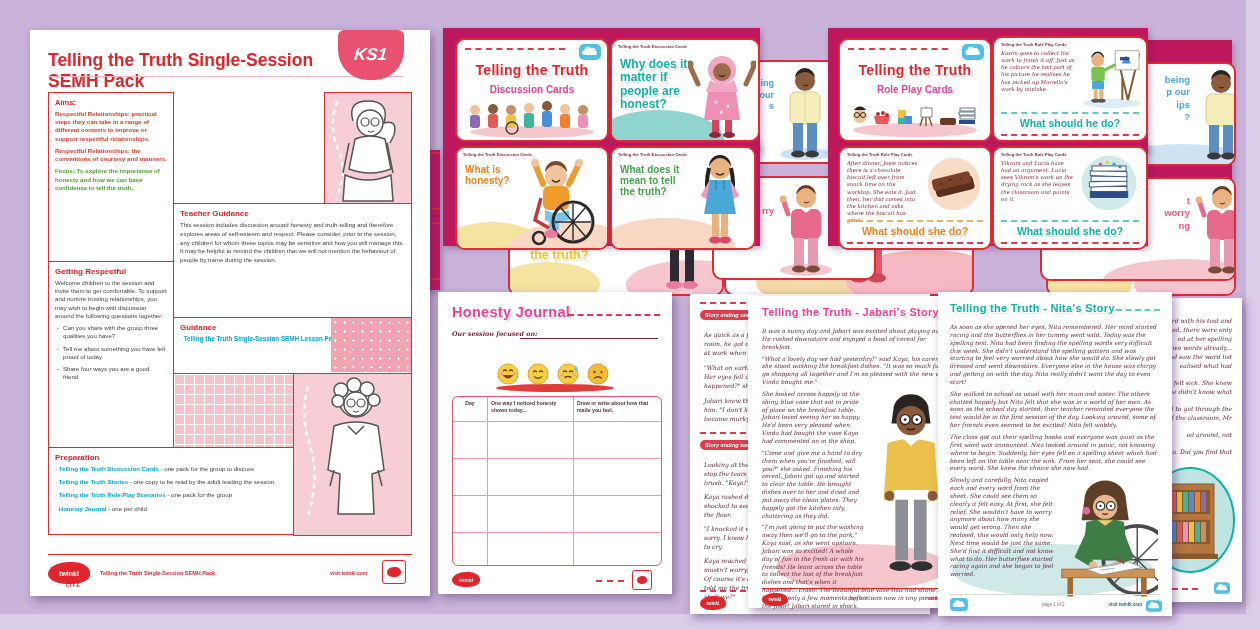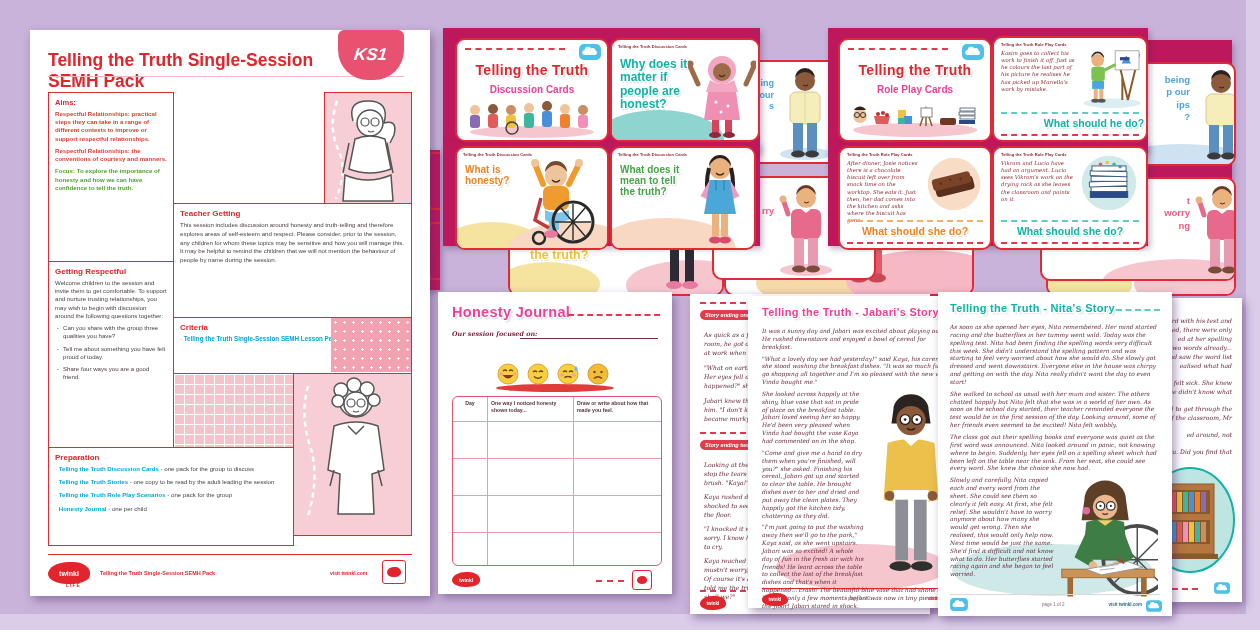--- a/index.html
+++ b/index.html
@@ -85,36 +85,36 @@
         <circle cx="40" cy="29" r="4" fill="none" stroke="#555" stroke-width="1.2"></circle>
         <circle cx="50" cy="29" r="4" fill="none" stroke="#555" stroke-width="1.2"></circle>
         <path d="M43 38 q3 2 6 0" stroke="#555" stroke-width="1.2" fill="none"></path>
         <path d="M30 46 q15-6 30 0 l6 30 q-21 8 -42 0 z" fill="#fff" stroke="#555" stroke-width="1.5"></path>
         <path d="M24 50 l-6 30 M62 50 l6 30" stroke="#555" stroke-width="1.5" fill="none"></path>
         <path d="M20 82 q23 10 46 0 l2 26 l-50 0 z" fill="#fff" stroke="#555" stroke-width="1.5"></path>
       </svg>
     </div>
 
     <div class="box" style="left:143px;top:173px;width:239px;height:115px;">
-      <div class="hh">Teacher Getting</div>
+      <div class="hh">Teacher Guidance</div>
       <p class="b6" style="margin:0;color:#4a4044;line-height:1.45;">This session includes discussion around honesty and truth-telling and therefore explores areas of self-esteem and respect. Please consider, prior to the session, any children for whom these topics may be sensitive and how you will manage this. It may be helpful to remind the children that we will not mention the behaviour of people by name during the session.</p>
     </div>
 
     <div class="box" style="left:18px;top:231px;width:126px;height:187px;">
       <div class="hh">Getting Respectful</div>
       <p class="b6" style="margin:0 0 4px 0;color:#4a4044;">Welcome children to the session and invite them to get comfortable. To support and nurture trusting relationships, you may wish to begin with discussion around the following questions together:</p>
       <ul class="tight b6" style="color:#4a4044;">
         <li>Can you share with the group three qual­ities you have?</li>
         <li>Tell me about something you have felt proud of today.</li>
         <li>Share four ways you are a good friend.</li>
       </ul>
     </div>
 
     <div class="box" style="left:143px;top:287px;width:239px;height:57px;">
-      <div class="hh">Criteria</div>
+      <div class="hh">Guidance</div>
       <div class="b6"><span style="color:#c0392b;">· </span><span class="link" style="font-size:6.3px;">Telling the Truth Single-Session SEMH Lesson Pack</span></div>
       <div class="abs dotgrid" style="right:0;top:0;width:80px;height:54px;"></div>
     </div>
 
     <div class="box crossgrid" style="left:143px;top:343px;width:121px;height:75px;padding:0;"></div>
     <div class="box pinkpanel" style="left:263px;top:343px;width:119px;height:163px;padding:0;">
       <svg width="117" height="160" viewBox="0 0 117 160">
         <path d="M14 12 q-8 30 2 60 t-2 70" stroke="#fff" stroke-width="2.5" fill="none" stroke-dasharray="5 4"></path>
         <g stroke="#555" stroke-width="1.5" fill="#fff">
           <circle cx="62" cy="26" r="17"></circle>
@@ -127,21 +127,21 @@
           <circle cx="57" cy="29" r="4" fill="none" stroke-width="1.2"></circle>
           <circle cx="67" cy="29" r="4" fill="none" stroke-width="1.2"></circle>
           <path d="M59 37 q3 2 6 0" fill="none" stroke-width="1.2"></path>
           <path d="M40 52 q22-8 44 0 l6 44 l-12 4 l2 40 l-36 0 l2-40 l-12-4 z"></path>
           <path d="M54 52 l8 8 l8-8" fill="none"></path>
           <path d="M40 96 l-4 16 m48-16 l4 16" fill="none"></path>
         </g>
       </svg>
     </div>
 
-    <div class="box" style="left:18px;top:417px;width:246px;height:99px;">
+    <div class="box" style="left:18px;top:417px;width:246px;height:88px;">
       <div class="hh">Preparation</div>
       <div class="b6" style="margin-bottom:5px;"><span style="color:#c0392b;">· </span><span class="link">Telling the Truth Discussion Cards</span> <span style="color:#4a4044;">- one pack for the group to discuss</span></div>
       <div class="b6" style="margin-bottom:5px;"><span style="color:#c0392b;">· </span><span class="link">Telling the Truth Stories</span> <span style="color:#4a4044;">- one copy to be read by the adult leading the session</span></div>
       <div class="b6" style="margin-bottom:5px;"><span style="color:#c0392b;">· </span><span class="link">Telling the Truth Role Play Scenarios</span> <span style="color:#4a4044;">- one pack for the group</span></div>
       <div class="b6"><span style="color:#c0392b;">· </span><span class="link">Honesty Journal</span> <span style="color:#4a4044;">- one per child</span></div>
     </div>
 
     <div class="abs" style="left:18px;top:524px;width:364px;border-top:1.5px solid #e0252c;"></div>
     <div class="redcloud" style="left:18px;top:532px;width:42px;height:22px;">
       <span style="font-size:7px;">twinkl</span>
@@ -348,21 +348,21 @@
           <path d="M14 15 a8 8 0 0 1 16 0 q-4-6-8-6 t-8 6" fill="#2a2320"></path>
         <rect x="14" y="26" width="17" height="18" rx="4" fill="#7bc24e"></rect>
         <path d="M31 30 l12-6" stroke="#7bc24e" stroke-width="4" stroke-linecap="round"></path>
         <rect x="15" y="44" width="15" height="10" fill="#4aa8d8"></rect>
         <rect x="17" y="54" width="5" height="14" fill="#eab27f"></rect>
           <rect x="24" y="54" width="5" height="14" fill="#eab27f"></rect>
         <ellipse cx="19" cy="69" rx="5" ry="2.5" fill="#555"></ellipse>
           <ellipse cx="27" cy="69" rx="5" ry="2.5" fill="#555"></ellipse>
       </svg>
       <div class="dash dash-teal" style="left:7px;top:74px;width:138px;"></div>
-      <div class="q c-teal" style="left:0;top:80px;width:152px;text-align:center;font-size:10.5px;margin-left:24px;">What should he do?</div>
+      <div class="q c-teal" style="left:0;top:80px;width:152px;text-align:center;font-size:10.5px;">What should he do?</div>
       <div class="dash" style="left:7px;top:96px;width:138px;"></div>
     </div>
   </div>
 
   <div class="sheet" style="left:828px;top:142px;width:320px;height:104px;z-index:3;">
 
     <div class="card" style="left:10px;top:4px;width:150px;height:100px;">
       <div class="mini" style="left:7px;top:4px;">Telling the Truth Role Play Cards</div>
       <div class="scen hand" style="left:7px;top:12px;width:72px;">After dinner, Josie notices there is a chocolate biscuit left over from snack time on the worktop. She eats it. Just then, her dad comes into the kitchen and asks where the biscuit has gone.</div>
       <svg width="60" height="56" viewBox="0 0 70 66" style="position:absolute;right:6px;top:8px;">

